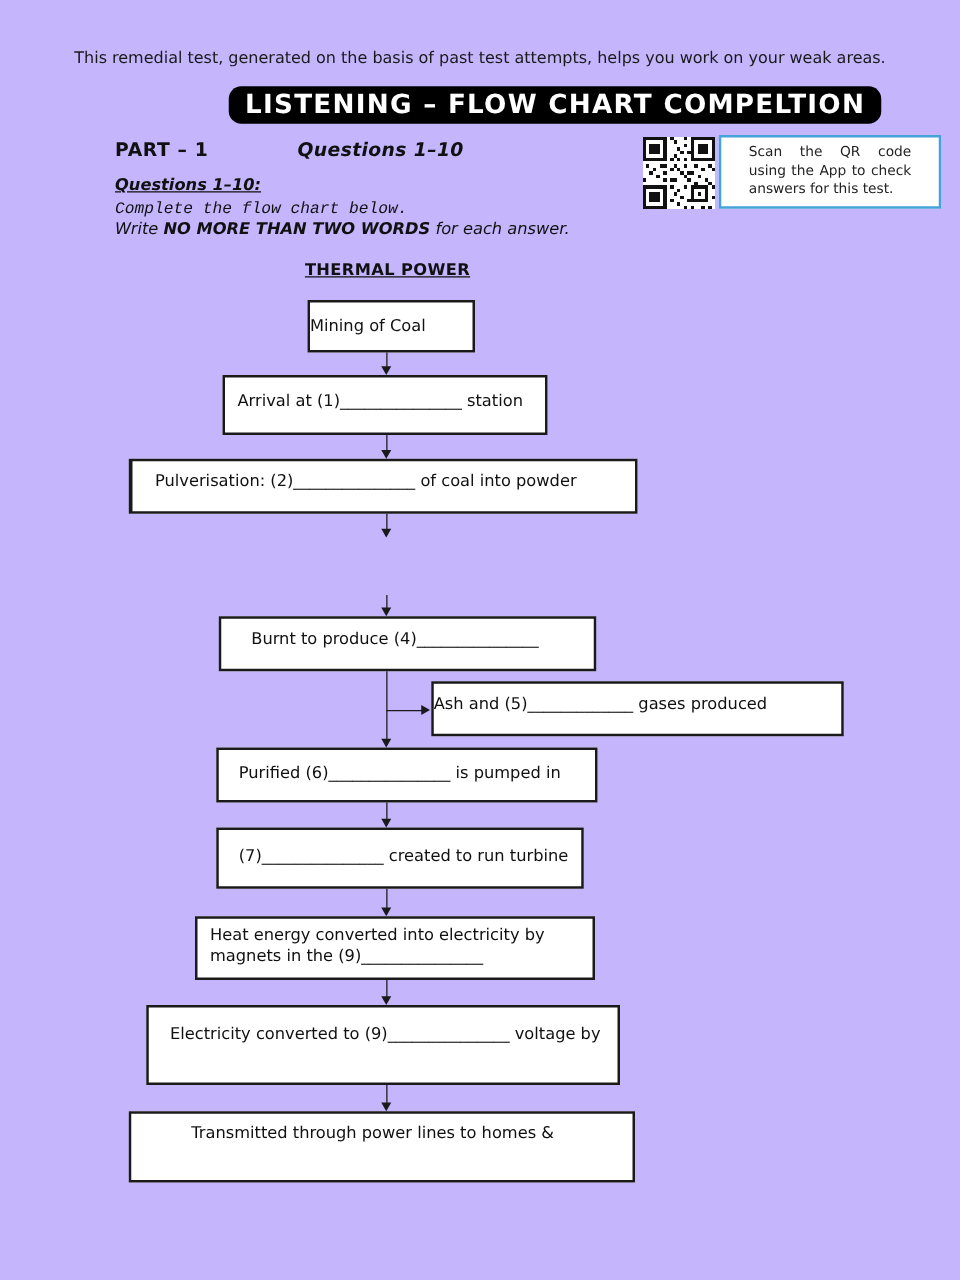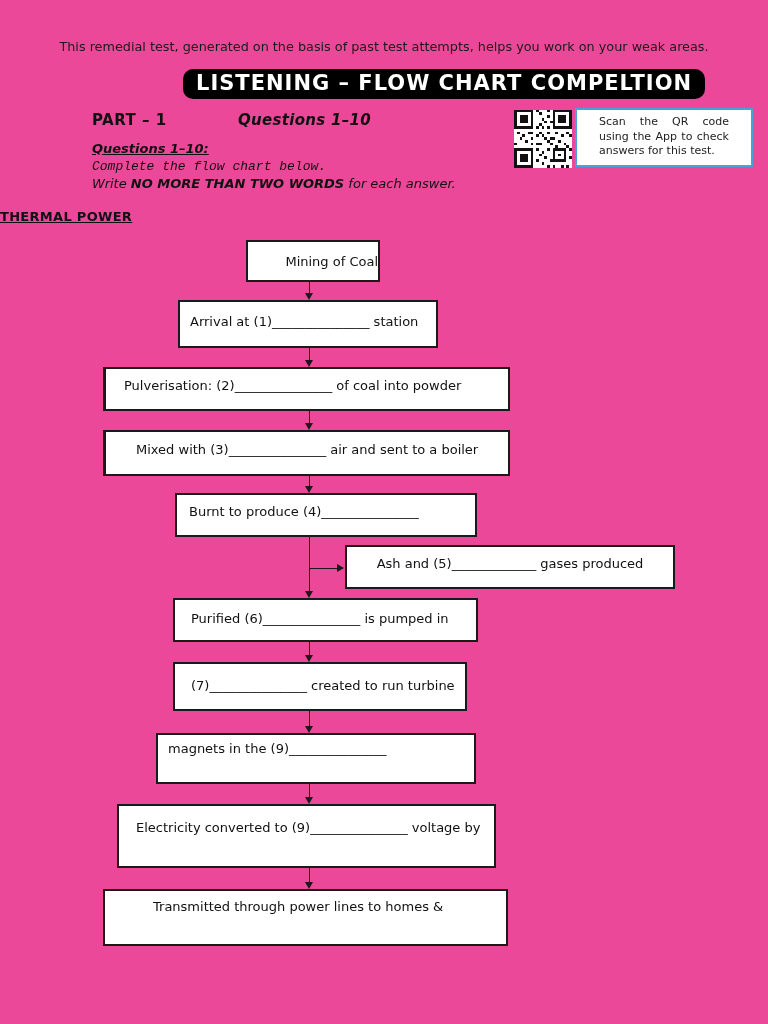--- a/index.html
+++ b/index.html
@@ -1,18 +1,18 @@
 <!DOCTYPE html>
 <html><head>
 <meta charset="utf-8">
 <style>
   html,body{margin:0;padding:0;background:#e8e8e8;}
   .page{
     position:relative;width:768px;height:1024px;margin:0 auto;
-    background:#ec4899;color:#111;
+    background:#c4b5fd;color:#111;
     font-family:"DejaVu Sans","Liberation Sans",sans-serif;
     overflow:hidden;
   }
   .intro{
     position:absolute;top:39px;left:0;width:100%;
     text-align:center;font-size:12.8px;color:#1a1a1a;
   }
   .banner{
     position:absolute;top:69px;left:183px;
     background:#000;color:#fff;
@@ -24,34 +24,34 @@
   .qr{position:absolute;top:109px;left:514px;width:58px;height:59px;}
   .qr-note{
     position:absolute;top:108px;left:575px;width:130px;
     border:2px solid #44a4da;padding:5px 22px 6px;
     font-size:11px;line-height:14.5px;text-align:justify;color:#222;background:#fff;
   }
   .ins-heading{position:absolute;top:141px;left:92px;font-size:13px;font-weight:bold;font-style:italic;text-decoration:underline;}
   .ins-line1{position:absolute;top:159px;left:92px;font-size:13px;font-style:italic;font-family:Liberation Mono, monospace;}
   .ins-line2{position:absolute;top:176px;left:92px;font-size:13px;font-style:italic;}
   .chart-title{
-    position:absolute;top:209px;left:0;width:620px;text-align:left;
+    position:absolute;top:209px;left:0;width:620px;text-align:center;
     font-size:13px;font-weight:bold;text-decoration:underline;letter-spacing:.3px;
   }
   .fbox{
     position:absolute;border:2px solid #1a1a1a;background:#fff;
     font-size:13px;box-sizing:border-box;color:#111;
   }
   .btext{white-space:nowrap;display:block;}
-  .box-1{left:246px;top:240px;width:134px;height:42px;display:flex;align-items:center;justify-content:flex-end;}
+  .box-1{left:246px;top:240px;width:134px;height:42px;display:flex;align-items:center;justify-content:flex-start;}
   .box-2{left:178px;top:300px;width:260px;height:48px;padding:12px 0 0 10px;}
   .box-3{left:103px;top:367px;width:407px;height:44px;padding:9px 0 0 18px;border-left-width:3px;}
   .box-4{left:103px;top:430px;width:407px;height:46px;padding:10px 0 0 30px;border-left-width:3px;}
-  .box-5{left:175px;top:493px;width:302px;height:44px;padding:9px 0 0 12px;}
-  .box-ash{left:345px;top:545px;width:330px;height:44px;padding:9px 0 0 0;text-align:center;}
+  .box-5{left:175px;top:493px;width:302px;height:44px;padding:9px 0 0 24px;}
+  .box-ash{left:345px;top:545px;width:330px;height:44px;padding:9px 0 0 0;}
   .box-6{left:173px;top:598px;width:305px;height:44px;padding:11px 0 0 16px;}
   .box-7{left:173px;top:662px;width:294px;height:49px;padding:14px 0 0 16px;}
   .box-8{left:156px;top:733px;width:320px;height:51px;padding:5px 0 0 10px;line-height:17px;}
   .box-9{left:117px;top:804px;width:379px;height:64px;padding:13px 0 0 17px;line-height:17px;}
   .box-10{left:103px;top:889px;width:405px;height:57px;padding:7px 0 0 48px;line-height:18px;}
   .vline{position:absolute;width:0;border-left:1.5px solid #1a1a1a;}
   .hline{position:absolute;height:0;border-top:1.5px solid #1a1a1a;}
   .tri-down{position:absolute;width:0;height:0;border-left:4.5px solid transparent;border-right:4.5px solid transparent;border-top:7px solid #1a1a1a;}
   .tri-right{position:absolute;width:0;height:0;border-top:4.5px solid transparent;border-bottom:4.5px solid transparent;border-left:7px solid #1a1a1a;}
 </style>
@@ -158,36 +158,34 @@
 
   <div class="fbox box-1">
       <span class="btext">Mining of Coal</span>
     </div>
   <div class="fbox box-2">
       <span class="btext">Arrival at (1)_______________ station</span>
     </div>
   <div class="fbox box-3">
       <span class="btext">Pulverisation: (2)_______________ of coal into powder</span>
     </div>
-  <div class="fbox box-4">
-      <span class="btext">Mixed with (3)_______________ air and sent to a boiler</span>
-    </div>
   <div class="fbox box-5">
       <span class="btext">Burnt to produce (4)_______________</span>
     </div>
   <div class="fbox box-ash">
       <span class="btext">Ash and (5)_____________ gases produced</span>
     </div>
   <div class="fbox box-6">
       <span class="btext">Purified (6)_______________ is pumped in</span>
     </div>
   <div class="fbox box-7">
       <span class="btext">(7)_______________ created to run turbine</span>
     </div>
   <div class="fbox box-8">
+    <span class="btext">Heat energy converted into electricity by</span>
     <span class="btext">magnets in the (9)_______________</span>
   </div>
   <div class="fbox box-9">
     <span class="btext">Electricity converted to (9)_______________ voltage by</span>
   </div>
   <div class="fbox box-10">
     <span class="btext">Transmitted through power lines to homes &amp;</span>
   </div>
 
   <div class="vline" style="left:309px;top:282px;height:12px;"></div>

